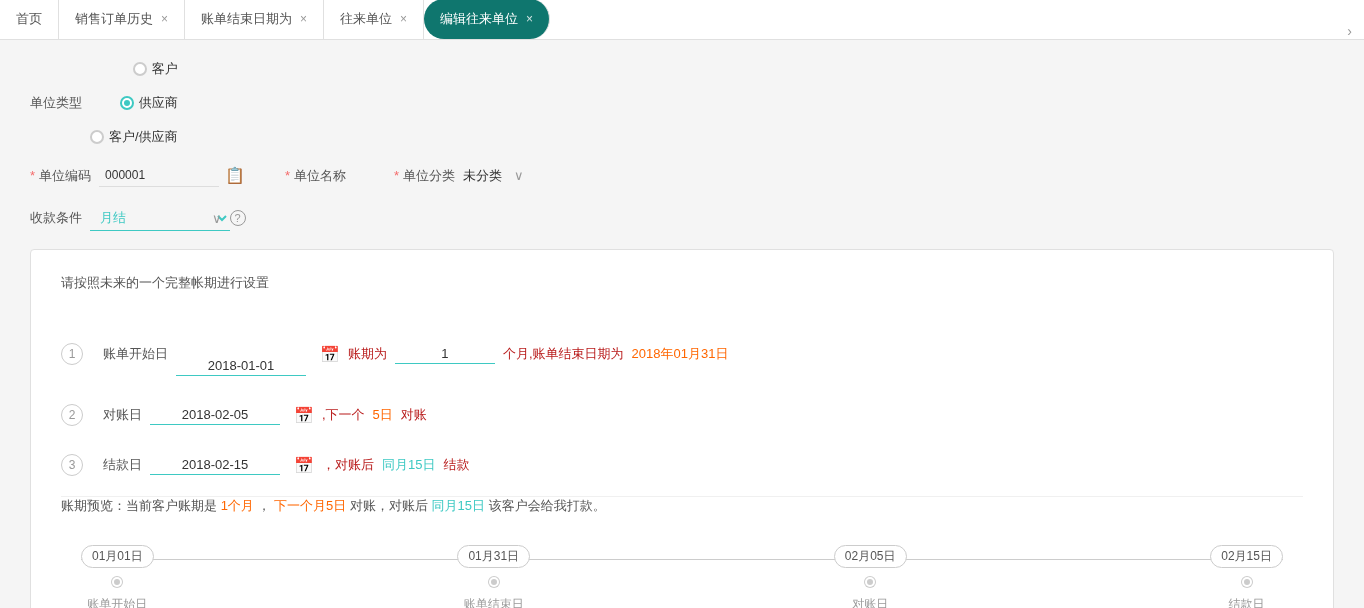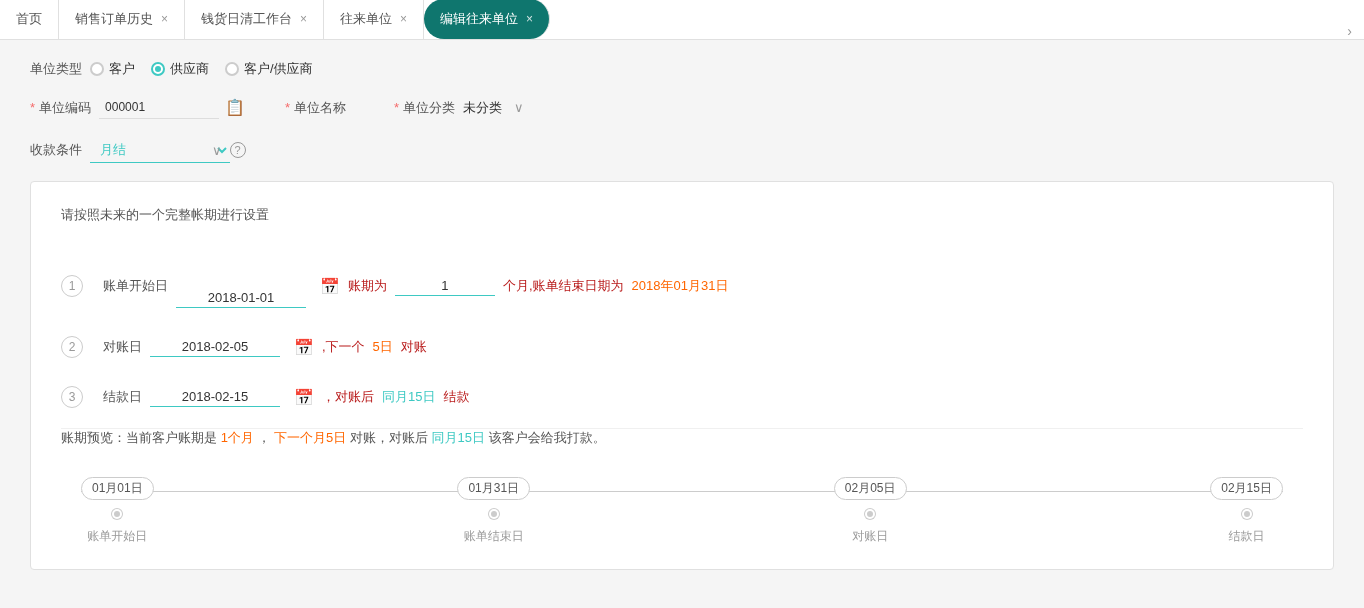--- a/index.html
+++ b/index.html
@@ -66,22 +66,23 @@
       color: #555;
       margin-right: 8px;
       white-space: nowrap;
     }
     .required-star {
       color: #f56c6c;
       margin-right: 4px;
     }
     .radio-group {
       display: flex;
-      align-items: flex-start;
+      align-items: flex-end;
       gap: 16px;
+      flex-direction: column;
     }
     .radio-item {
       display: flex;
       align-items: center;
       gap: 5px;
       cursor: pointer;
     }
     .radio-circle {
       width: 14px;
       height: 14px;
@@ -301,21 +302,21 @@
 
 <div class="tabs-bar">
   <div class="tab-item">
     <span>首页</span>
   </div>
   <div class="tab-item">
     <span>销售订单历史</span>
     <span class="close-icon">×</span>
   </div>
   <div class="tab-item">
-    <span>钱货日清工作台</span>
+    <span>账单结束日期为</span>
     <span class="close-icon">×</span>
   </div>
   <div class="tab-item">
     <span>往来单位</span>
     <span class="close-icon">×</span>
   </div>
   <div class="tab-item active">
     <span>编辑往来单位</span>
     <span class="close-icon">×</span>
   </div>

